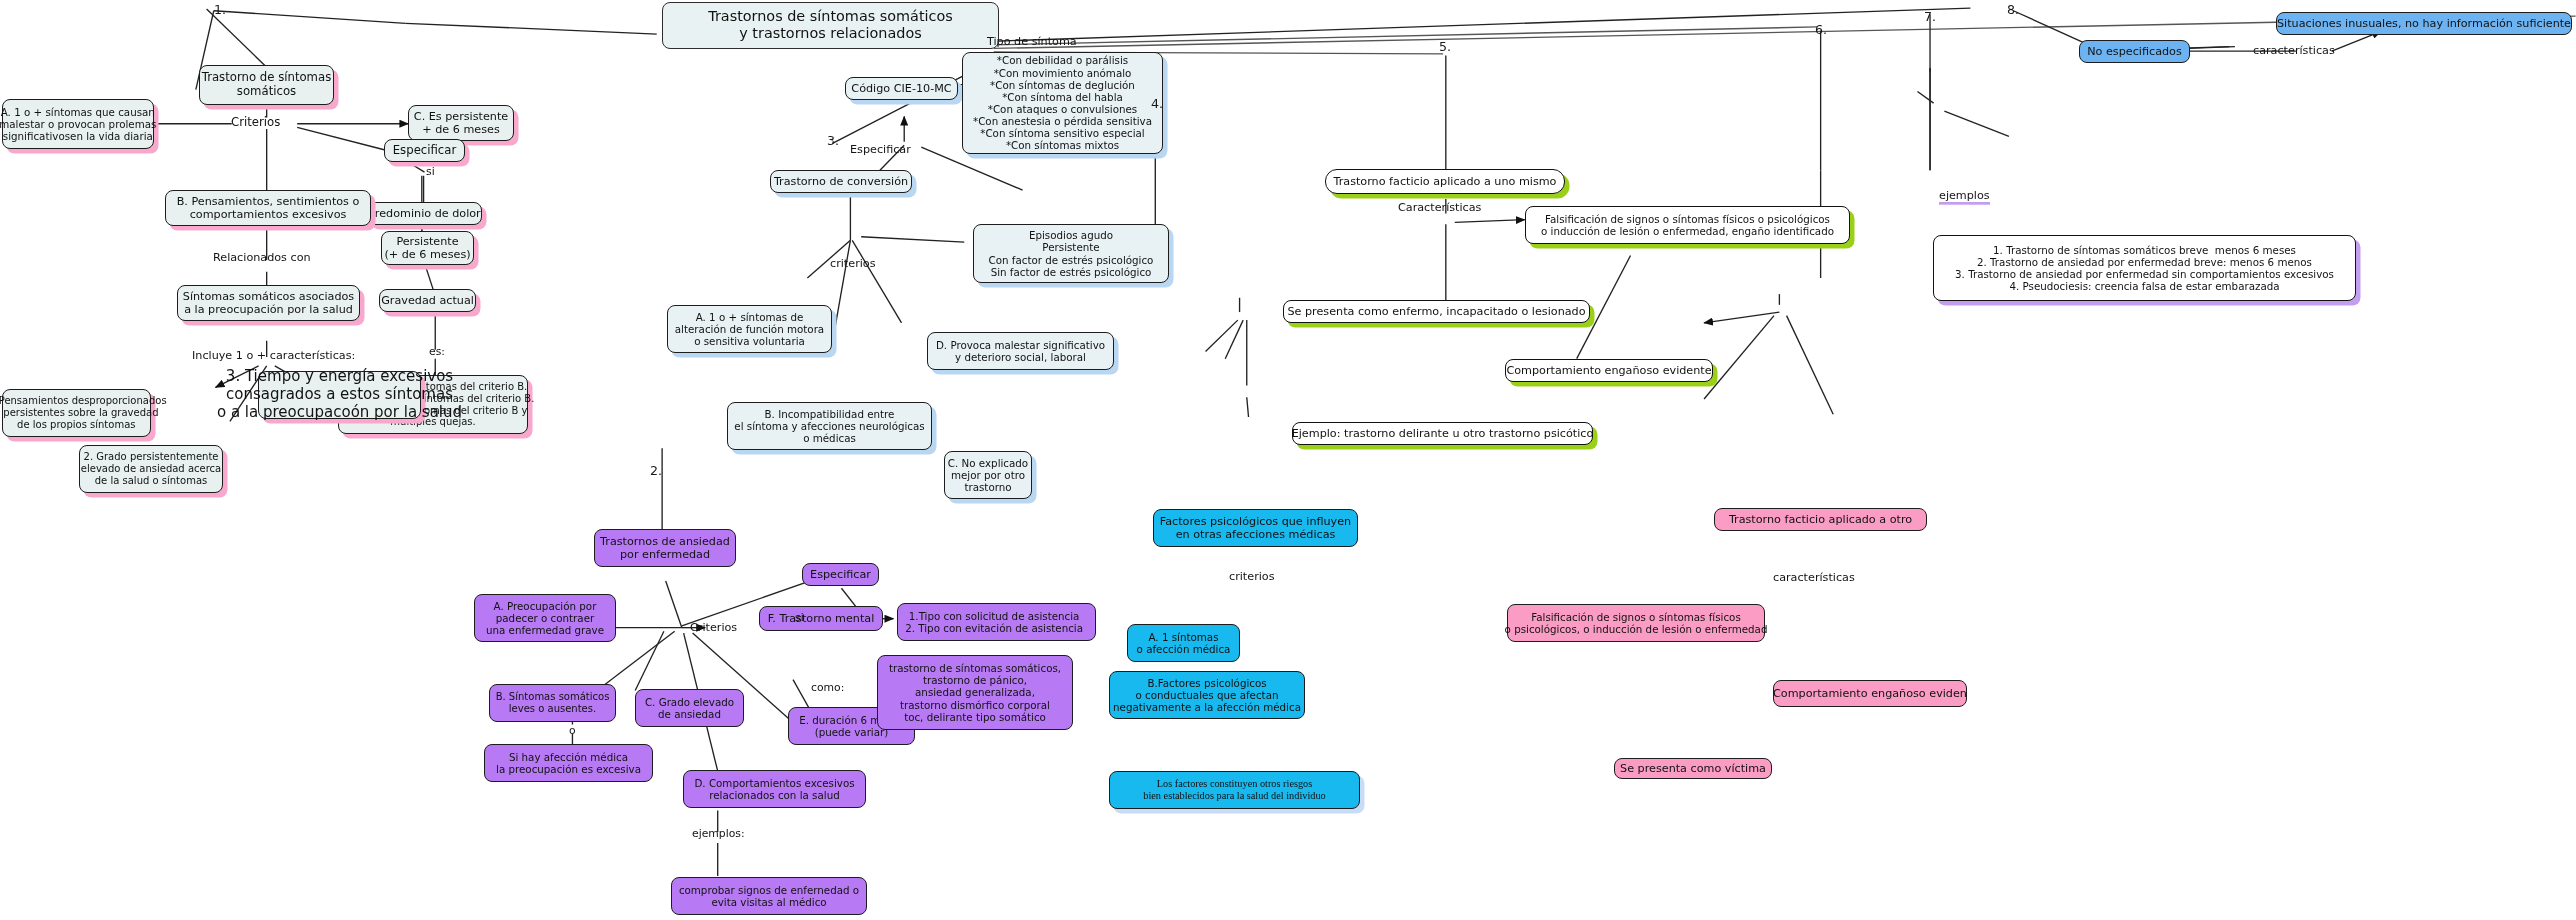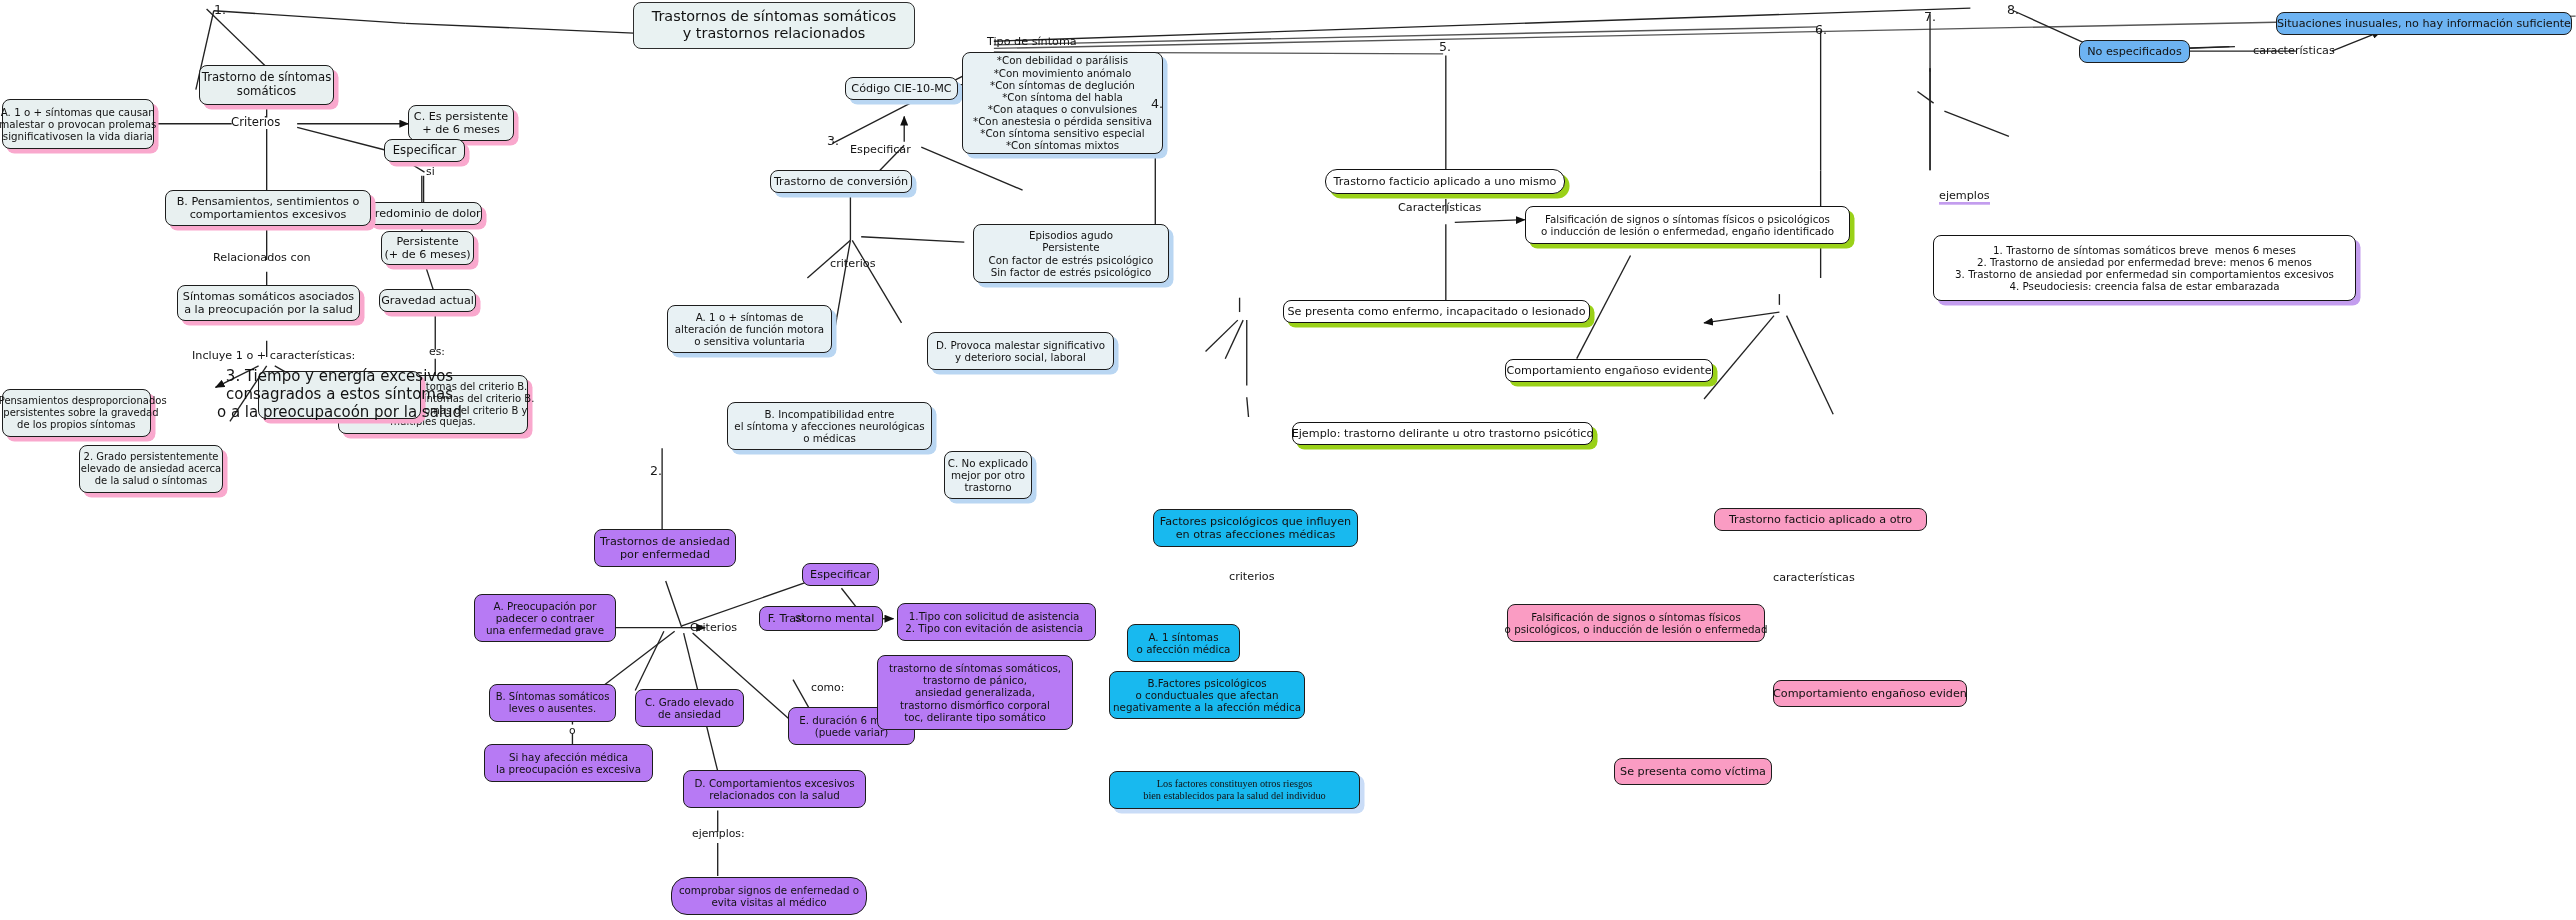--- a/index.html
+++ b/index.html
@@ -157,21 +157,21 @@
       <path d="M2138,102 L2156,115"></path>
       <path d="M2168,124 L2240,152"></path>
 
       <path d="M2330,57 L2486,52"></path>
       <path d="M2358,57 L2492,52"></path>
       <path d="M2438,57 L2560,57"></path>
       <path d="M2600,57 L2655,35" marker-end="url(#arr)"></path>
     </g>
   </svg>
 
-  <div class="node pal-root" style="left:633px;top:1.8px;width:282px;height:47px;font-size:14.4px;">Trastornos de síntomas somáticos
+  <div class="node pal-root" style="left:662px;top:1.8px;width:337px;height:47px;font-size:14.4px;">Trastornos de síntomas somáticos
 y trastornos relacionados</div>
 
   <div class="num" style="left:214px;top:1.8px;font-size:12.6px;">1.</div>
   <div class="num" style="left:650px;top:463px;font-size:12.6px;">2.</div>
   <div class="num" style="left:827px;top:133px;font-size:12.6px;">3.</div>
   <div class="num" style="left:1151px;top:96px;font-size:12.6px;">4.</div>
   <div class="num" style="left:1439px;top:39px;font-size:12.6px;">5.</div>
   <div class="num" style="left:1815px;top:21.5px;font-size:12.6px;">6.</div>
   <div class="num" style="left:1924px;top:9px;font-size:12.6px;">7.</div>
   <div class="num" style="left:2007px;top:1.8px;font-size:12.6px;">8.</div>
@@ -292,21 +292,21 @@
 la preocupación es excesiva</div>
 
   <div class="node pal-violet" style="left:635px;top:689px;width:109px;height:38px;font-size:10.3px;">C. Grado elevado
 de ansiedad</div>
 
   <div class="node pal-violet" style="left:683px;top:770px;width:183px;height:38px;font-size:10.3px;">D. Comportamientos excesivos
 relacionados con la salud</div>
 
   <div class="lbl" style="left:692px;top:828px;font-size:10.8px;">ejemplos:</div>
 
-  <div class="node pal-violet" style="left:671px;top:877px;width:196px;height:38px;font-size:10.3px;border-radius:16px;">comprobar signos de enfernedad o
+  <div class="node pal-violet" style="left:671px;top:877px;width:196px;height:38px;font-size:10.3px;">comprobar signos de enfernedad o
 evita visitas al médico</div>
 
   <div class="node pal-violet" style="left:788px;top:707px;width:127px;height:38px;font-size:10.3px;">E. duración 6 meses
 (puede variar)</div>
 
   <div class="node pal-violet" style="left:759px;top:606px;width:124px;height:25px;font-size:11.2px;">F. Trastorno mental</div>
 
   <div class="lbl" style="left:811px;top:682px;font-size:10.8px;">como:</div>
 
   <div class="node pal-violet" style="left:877px;top:655px;width:196px;height:75px;font-size:10.3px;">trastorno de síntomas somáticos,
@@ -345,21 +345,21 @@
 
   <div class="node pal-magenta" style="left:1714px;top:508px;width:213px;height:23px;font-size:11.2px;">Trastorno facticio aplicado a otro</div>
 
   <div class="lbl" style="left:1773px;top:572px;font-size:11.2px;">características</div>
 
   <div class="node pal-magenta" style="left:1507px;top:604px;width:258px;height:38px;font-size:10.3px;">Falsificación de signos o síntomas físicos
 o psicológicos, o inducción de lesión o enfermedad</div>
 
   <div class="node pal-magenta" style="left:1773px;top:680px;width:194px;height:27px;font-size:11.2px;">Comportamiento engañoso eviden</div>
 
-  <div class="node pal-magenta" style="left:1614px;top:758px;width:158px;height:27px;font-size:11.2px;">Se presenta como víctima</div>
+  <div class="node pal-magenta" style="left:1614px;top:758px;width:158px;height:21px;font-size:11.2px;">Se presenta como víctima</div>
 
 
   <div class="lbl lbl-underline-violet" style="left:1939px;top:190px;font-size:11.2px;">ejemplos</div>
 
   <div class="node pal-purple" style="left:1933px;top:235px;width:423px;height:66px;font-size:10.3px;">1. Trastorno de síntomas somáticos breve  menos 6 meses
 2. Trastorno de ansiedad por enfermedad breve: menos 6 menos
 3. Trastorno de ansiedad por enfermedad sin comportamientos excesivos
 4. Pseudociesis: creencia falsa de estar embarazada</div>
 
   <div class="node pal-skyblue" style="left:2079px;top:40px;width:111px;height:23px;font-size:11.2px;">No especificados</div>

